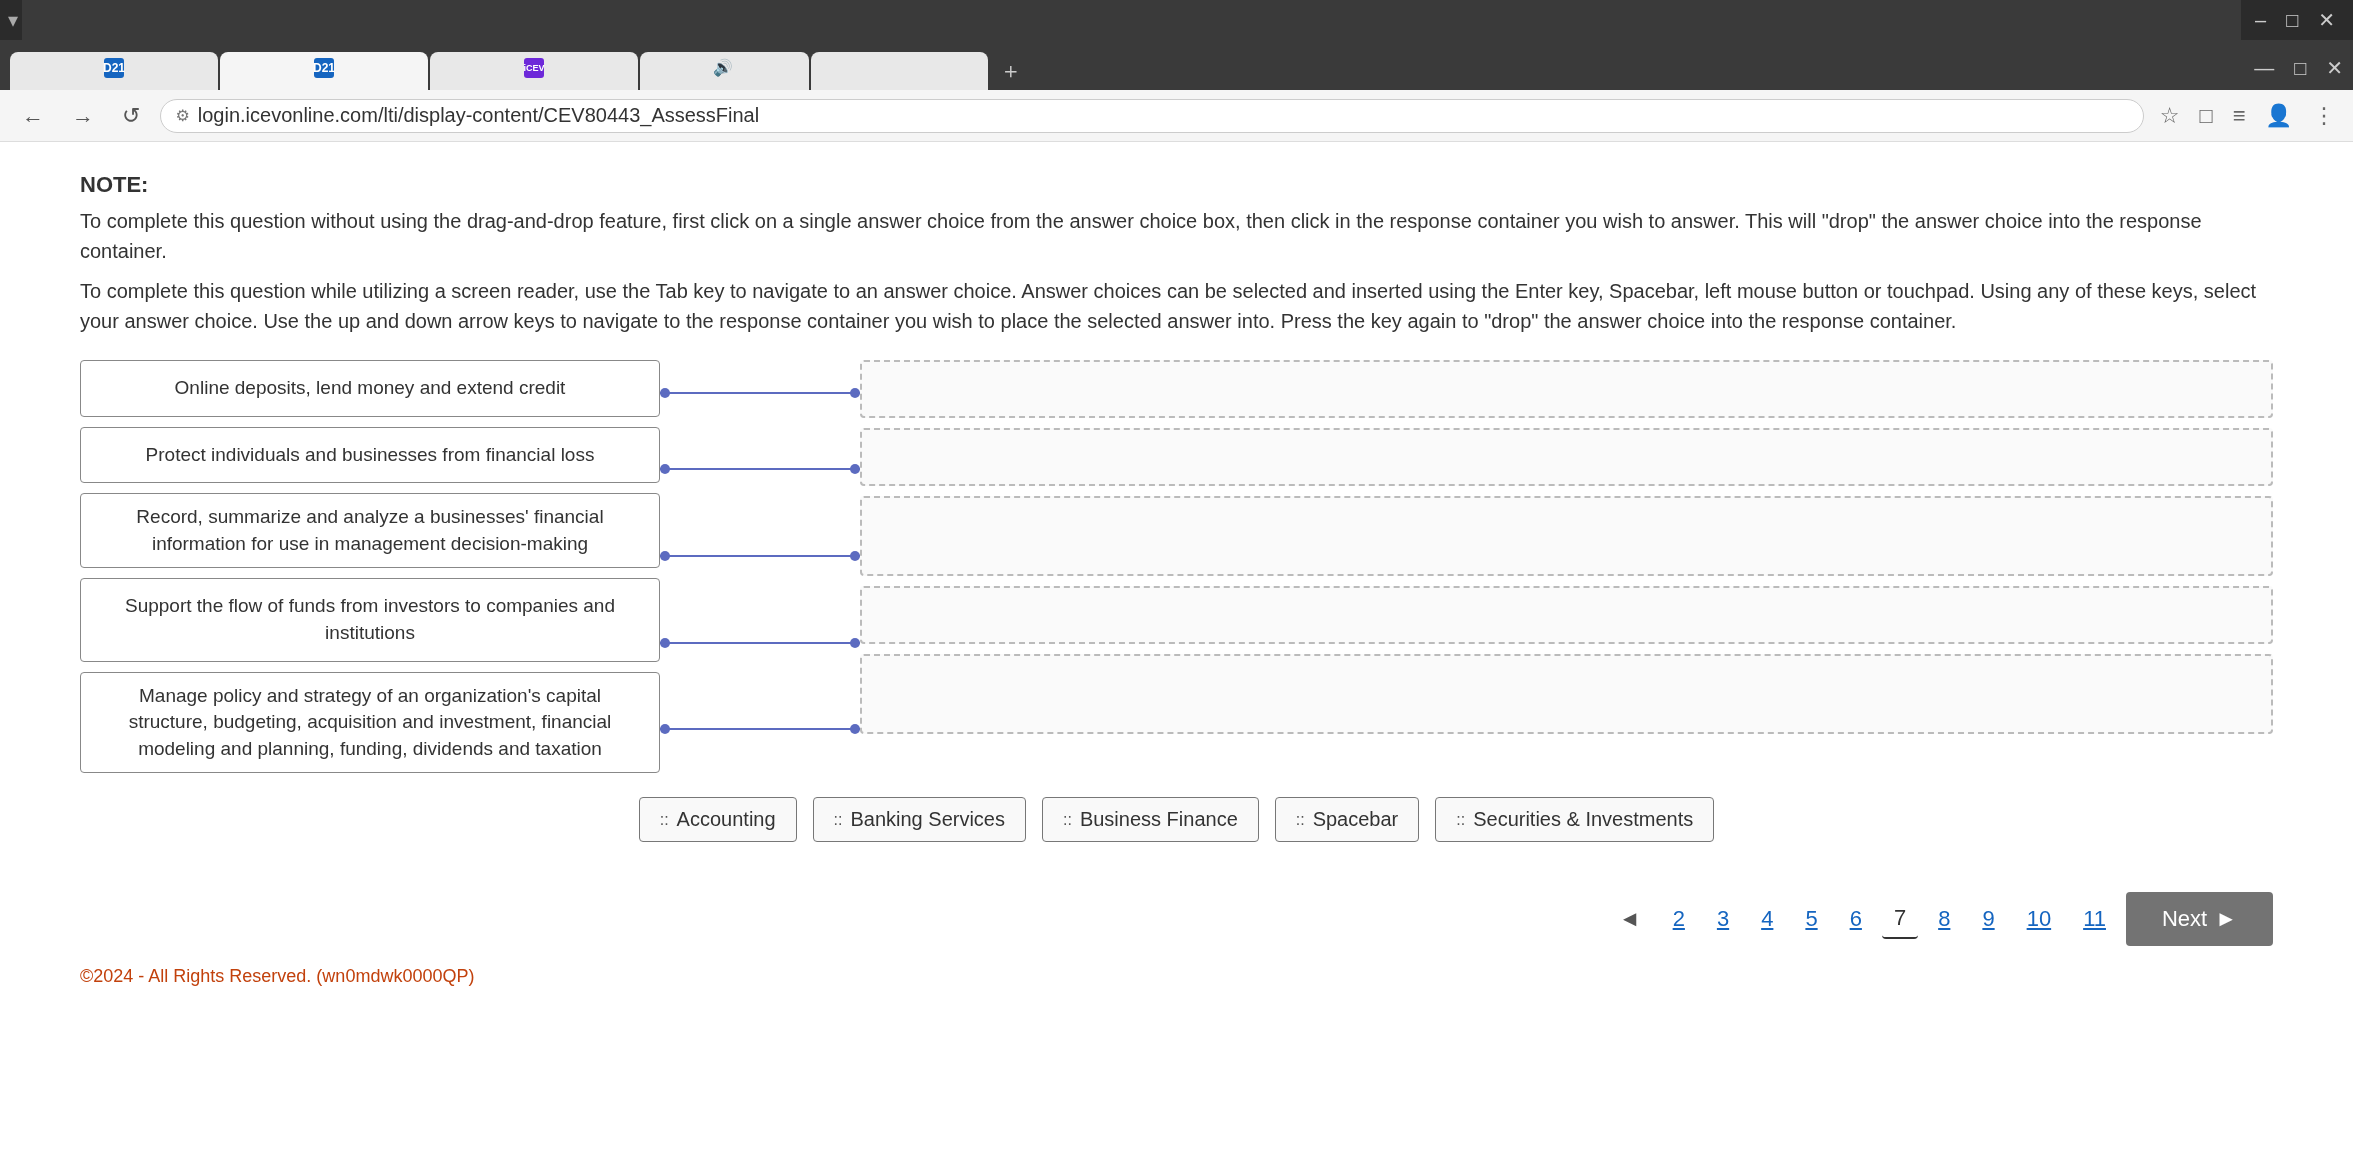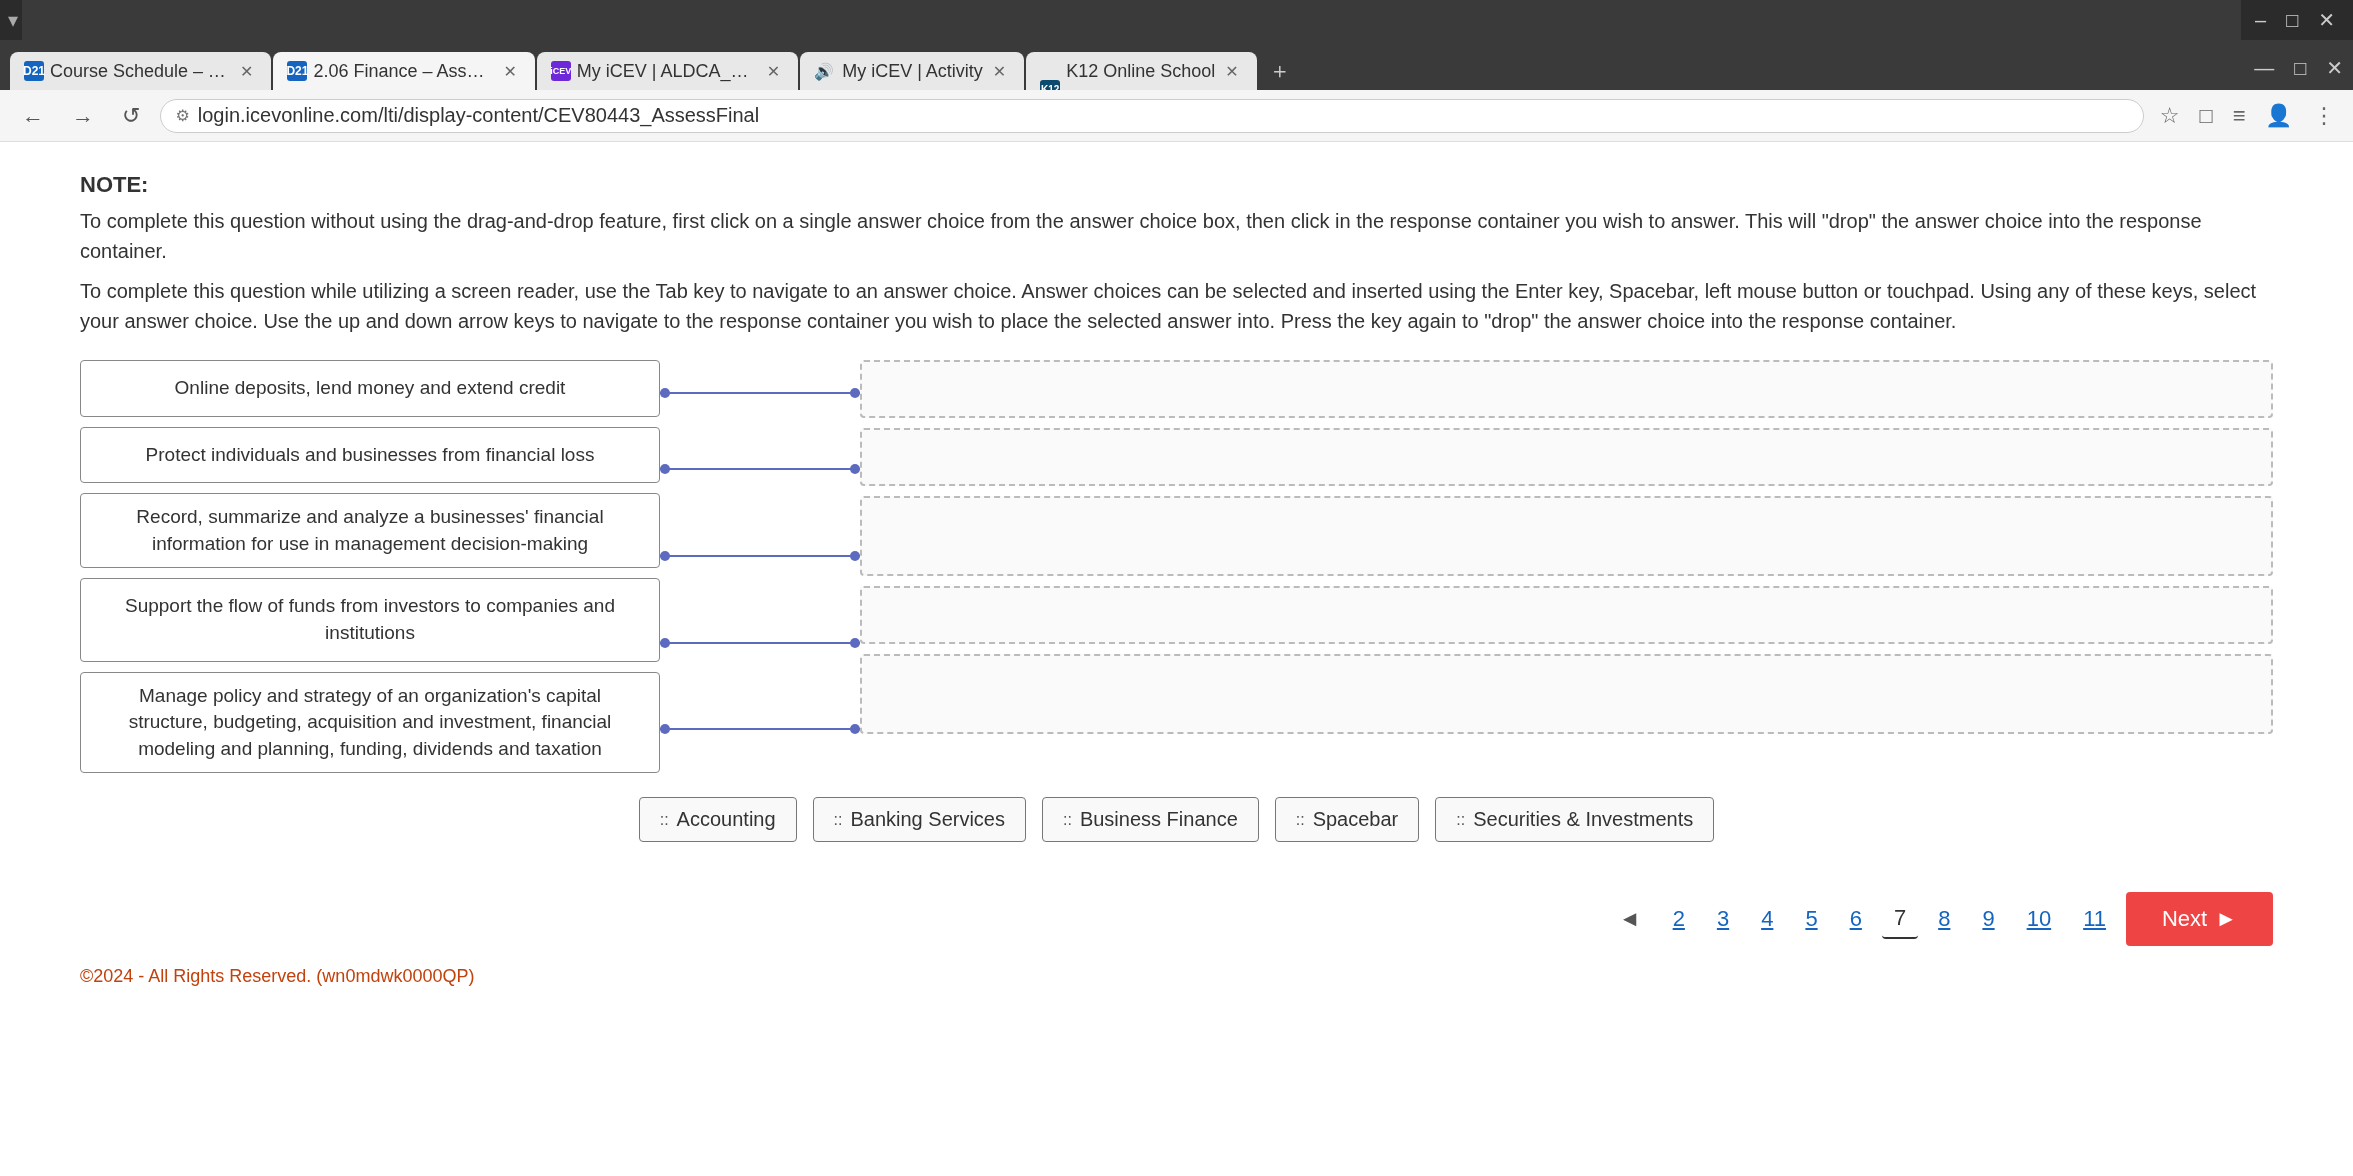--- a/index.html
+++ b/index.html
@@ -2,21 +2,21 @@
 <html><head>
   <meta charset="utf-8">
   <style>
     * { box-sizing: border-box; margin: 0; padding: 0; }
     body { font-family: Arial, sans-serif; background: #2a2a2a; width: 2353px; height: 1176px; overflow: hidden; }
 
     
     .browser-window { width: 100%; height: 100%; display: flex; flex-direction: column; background: #3c3c3c; }
     .title-bar { background: #2b2b2b; height: 40px; display: flex; align-items: center; padding: 0 8px; gap: 4px; }
     .tab-bar { background: #3a3a3a; height: 52px; display: flex; align-items: flex-end; padding: 0 0 0 8px; gap: 2px; }
-    .tab { background: #e8e8e8; border-radius: 8px 8px 0 0; padding: 6px 14px; font-size: 20px; color: #333; display: flex; align-items: center; gap: 6px; max-width: 280px; white-space: nowrap; overflow: hidden; text-overflow: ellipsis; height: 38px; }
+    .tab { background: #e8e8e8; border-radius: 8px 8px 0 0; padding: 6px 14px; font-size: 20px; color: #333; display: flex; align-items: center; gap: 6px; max-width: 280px; white-space: nowrap; overflow: hidden; text-overflow: ellipsis; height: 38px; flex-direction: column; }
     .tab.active { background: #f5f5f5; }
     .tab-close { font-size: 16px; color: #666; cursor: pointer; padding: 2px 4px; }
     .tab-icon { width: 20px; height: 20px; border-radius: 3px; display: inline-flex; align-items: center; justify-content: center; font-size: 12px; font-weight: bold; flex-shrink: 0; }
     .tab-icon.blue { background: #1565c0; color: white; }
     .tab-icon.teal { background: #6d28d9; color: white; font-size: 10px; }
     .tab-icon.k12 { background: #0c4a6e; color: white; font-size: 10px; margin-top: 37px; }
     .tab-new { background: transparent; color: #ccc; font-size: 22px; padding: 4px 10px; cursor: pointer; }
 
     .nav-bar { background: #f5f5f5; height: 52px; display: flex; align-items: center; padding: 0 14px; gap: 12px; border-bottom: 1px solid #ddd; }
     .nav-btn { background: none; border: none; cursor: pointer; font-size: 22px; color: #555; padding: 4px 8px; border-radius: 4px; }
@@ -27,21 +27,21 @@
 
     .note-section { margin-bottom: 24px; }
     .note-title { font-weight: bold; font-size: 22px; color: #333; margin-bottom: 8px; }
     .note-text { font-size: 20px; color: #333; line-height: 1.5; margin-bottom: 10px; }
     .answer-choice { border: 1.5px solid #888; border-radius: 4px; padding: 14px 18px; font-size: 19px; color: #333; text-align: center; background: white; cursor: pointer; line-height: 1.4; }
     .answer-option { border: 1.5px solid #777; border-radius: 4px; padding: 10px 20px; font-size: 20px; color: #333; background: #f9f9f9; cursor: pointer; display: flex; align-items: center; gap: 8px; }
     .option-dots { font-size: 16px; color: #555; }
     .page-btn { background: none; border: none; cursor: pointer; font-size: 22px; color: #555; padding: 6px 12px; border-radius: 4px; }
     .page-num { font-size: 22px; color: #333; padding: 6px 12px; cursor: pointer; border-radius: 4px; text-decoration: underline; color: #1565c0; }
     .page-num.active { text-decoration: none; color: #333; border-bottom: 2px solid #333; }
-    .next-btn { background: #ef4444; color: white; border: none; border-radius: 4px; padding: 14px 36px; font-size: 22px; cursor: pointer; display: flex; align-items: center; gap: 8px; }
+    .next-btn { background: #737373; color: white; border: none; border-radius: 4px; padding: 14px 36px; font-size: 22px; cursor: pointer; display: flex; align-items: center; gap: 8px; }
 
     .footer { font-size: 18px; color: #c2410c; margin-top: 20px; }
   </style>
 </head>
 <body>
 
 <div class="browser-window">
 
   <div class="title-bar">
     <span style="color:#aaa;font-size:20px;">▾</span>

